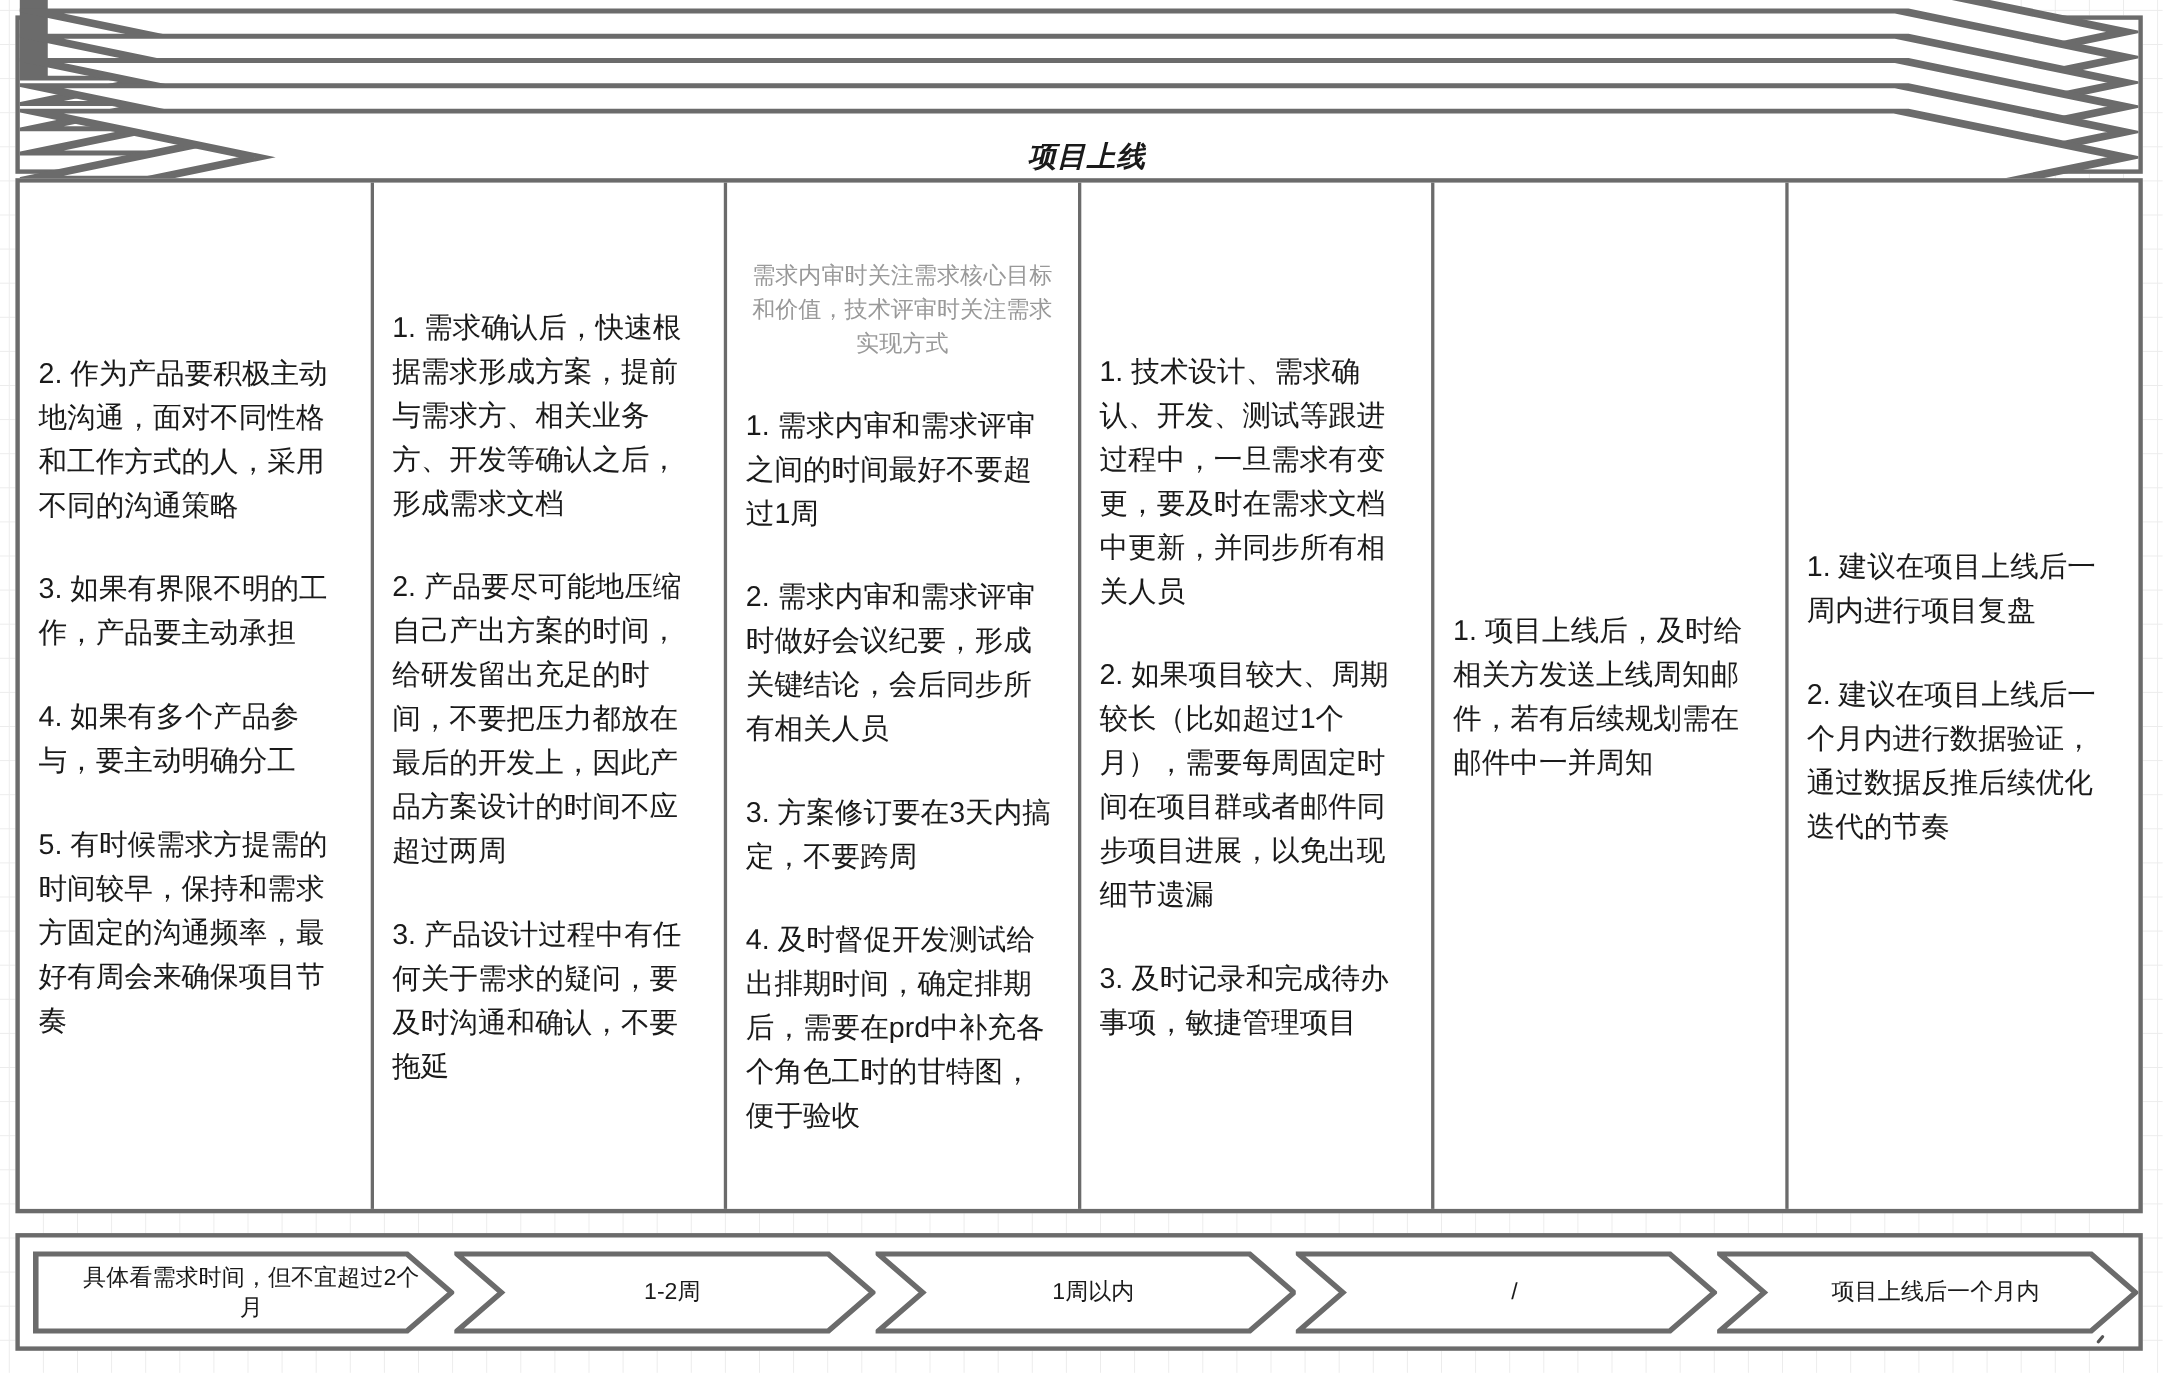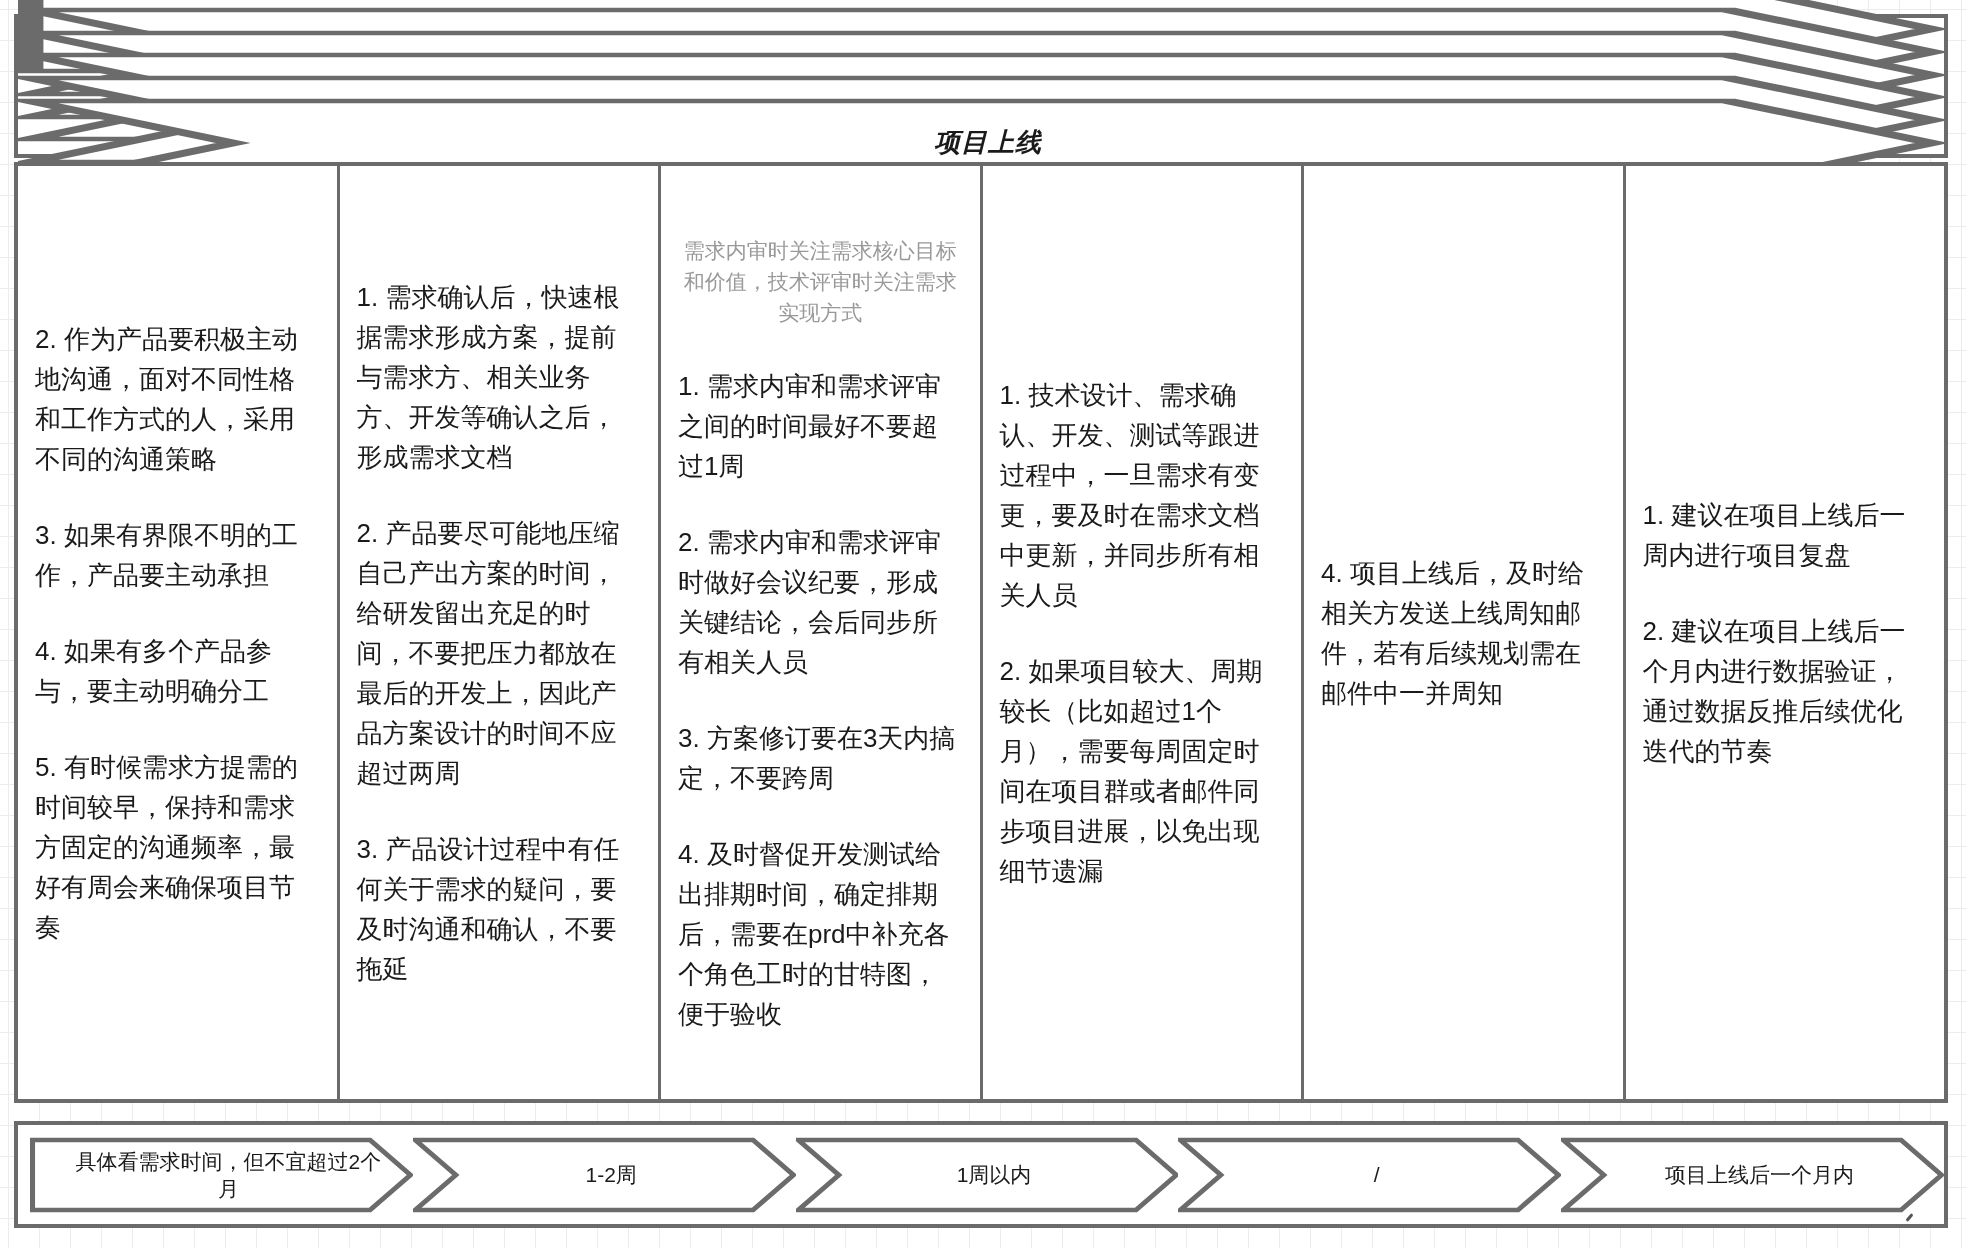--- a/index.html
+++ b/index.html
@@ -135,23 +135,24 @@
     <div class="col">
       <p class="note">需求内审时关注需求核心目标和价值，技术评审时关注需求实现方式</p>
       <p>1. 需求内审和需求评审之间的时间最好不要超过1周</p>
       <p>2. 需求内审和需求评审时做好会议纪要，形成关键结论，会后同步所有相关人员</p>
       <p>3. 方案修订要在3天内搞定，不要跨周</p>
       <p>4. 及时督促开发测试给出排期时间，确定排期后，需要在prd中补充各个角色工时的甘特图，便于验收</p>
     </div>
     <div class="col">
       <p>1. 技术设计、需求确认、开发、测试等跟进过程中，一旦需求有变更，要及时在需求文档中更新，并同步所有相关人员</p>
       <p>2. 如果项目较大、周期较长（比如超过1个月），需要每周固定时间在项目群或者邮件同步项目进展，以免出现细节遗漏</p>
+      <p>3. 及时记录和完成待办事项，敏捷管理项目</p>
     </div>
     <div class="col">
-      <p>4. 项目上线后，及时给相关方发送上线周知邮件，若有后续规划需在邮件中一并周知</p>
+      <p>1. 项目上线后，及时给相关方发送上线周知邮件，若有后续规划需在邮件中一并周知</p>
     </div>
     <div class="col">
       <p>1. 建议在项目上线后一周内进行项目复盘</p>
       <p>2. 建议在项目上线后一个月内进行数据验证，通过数据反推后续优化迭代的节奏</p>
     </div>
   </div>
 
   <div class="bar bar-bottom">
     <div class="chev-cell">
       <svg class="chev-svg" height="76" viewBox="0 0 322 76" preserveAspectRatio="none">

